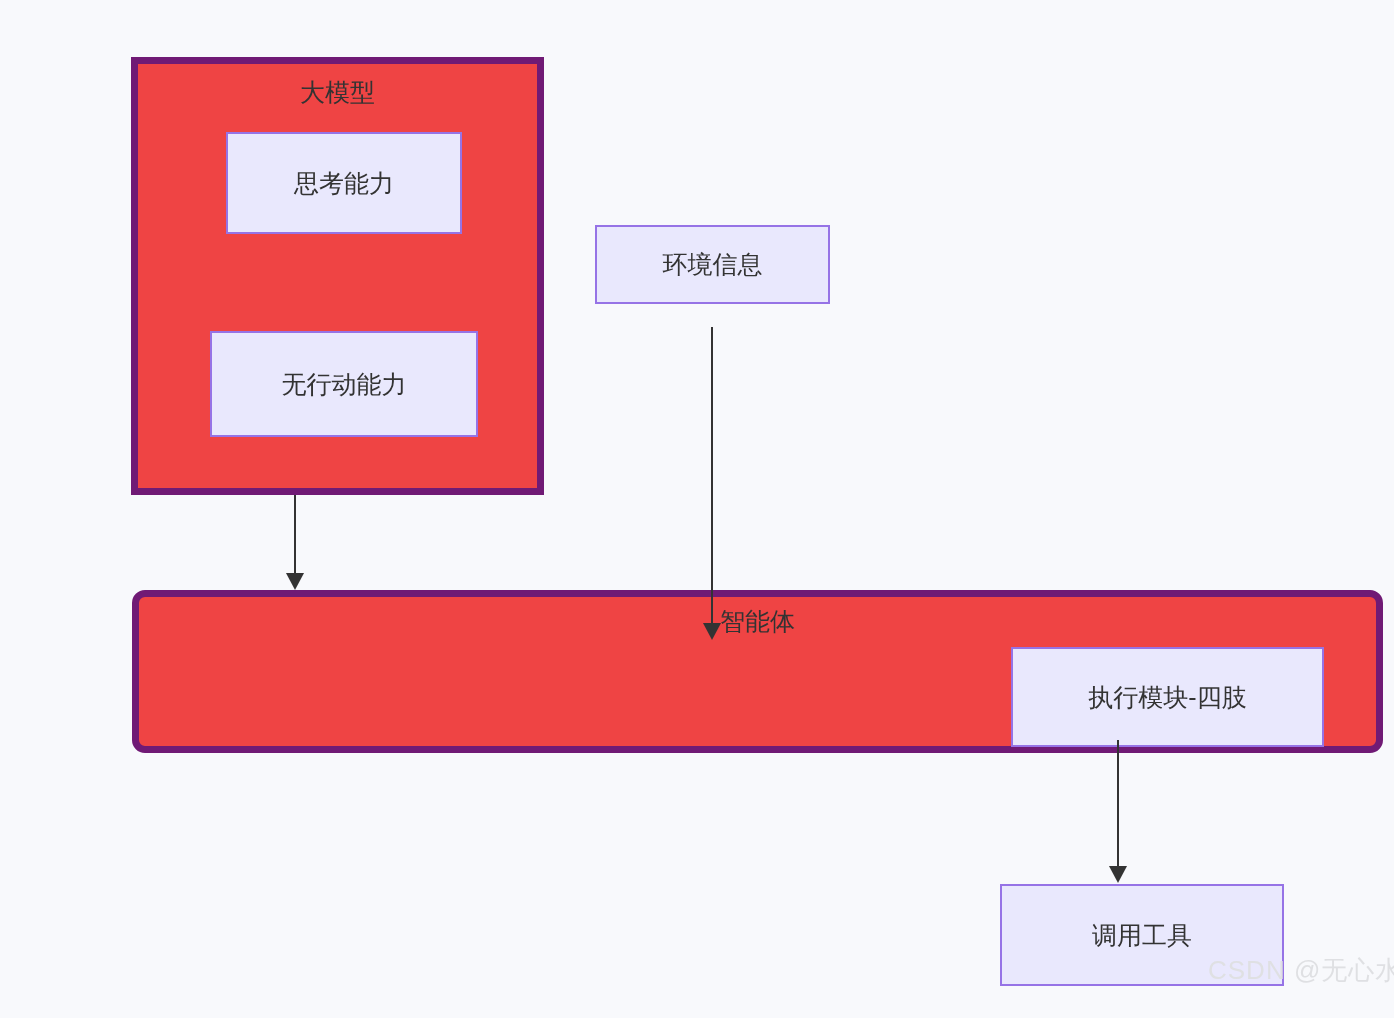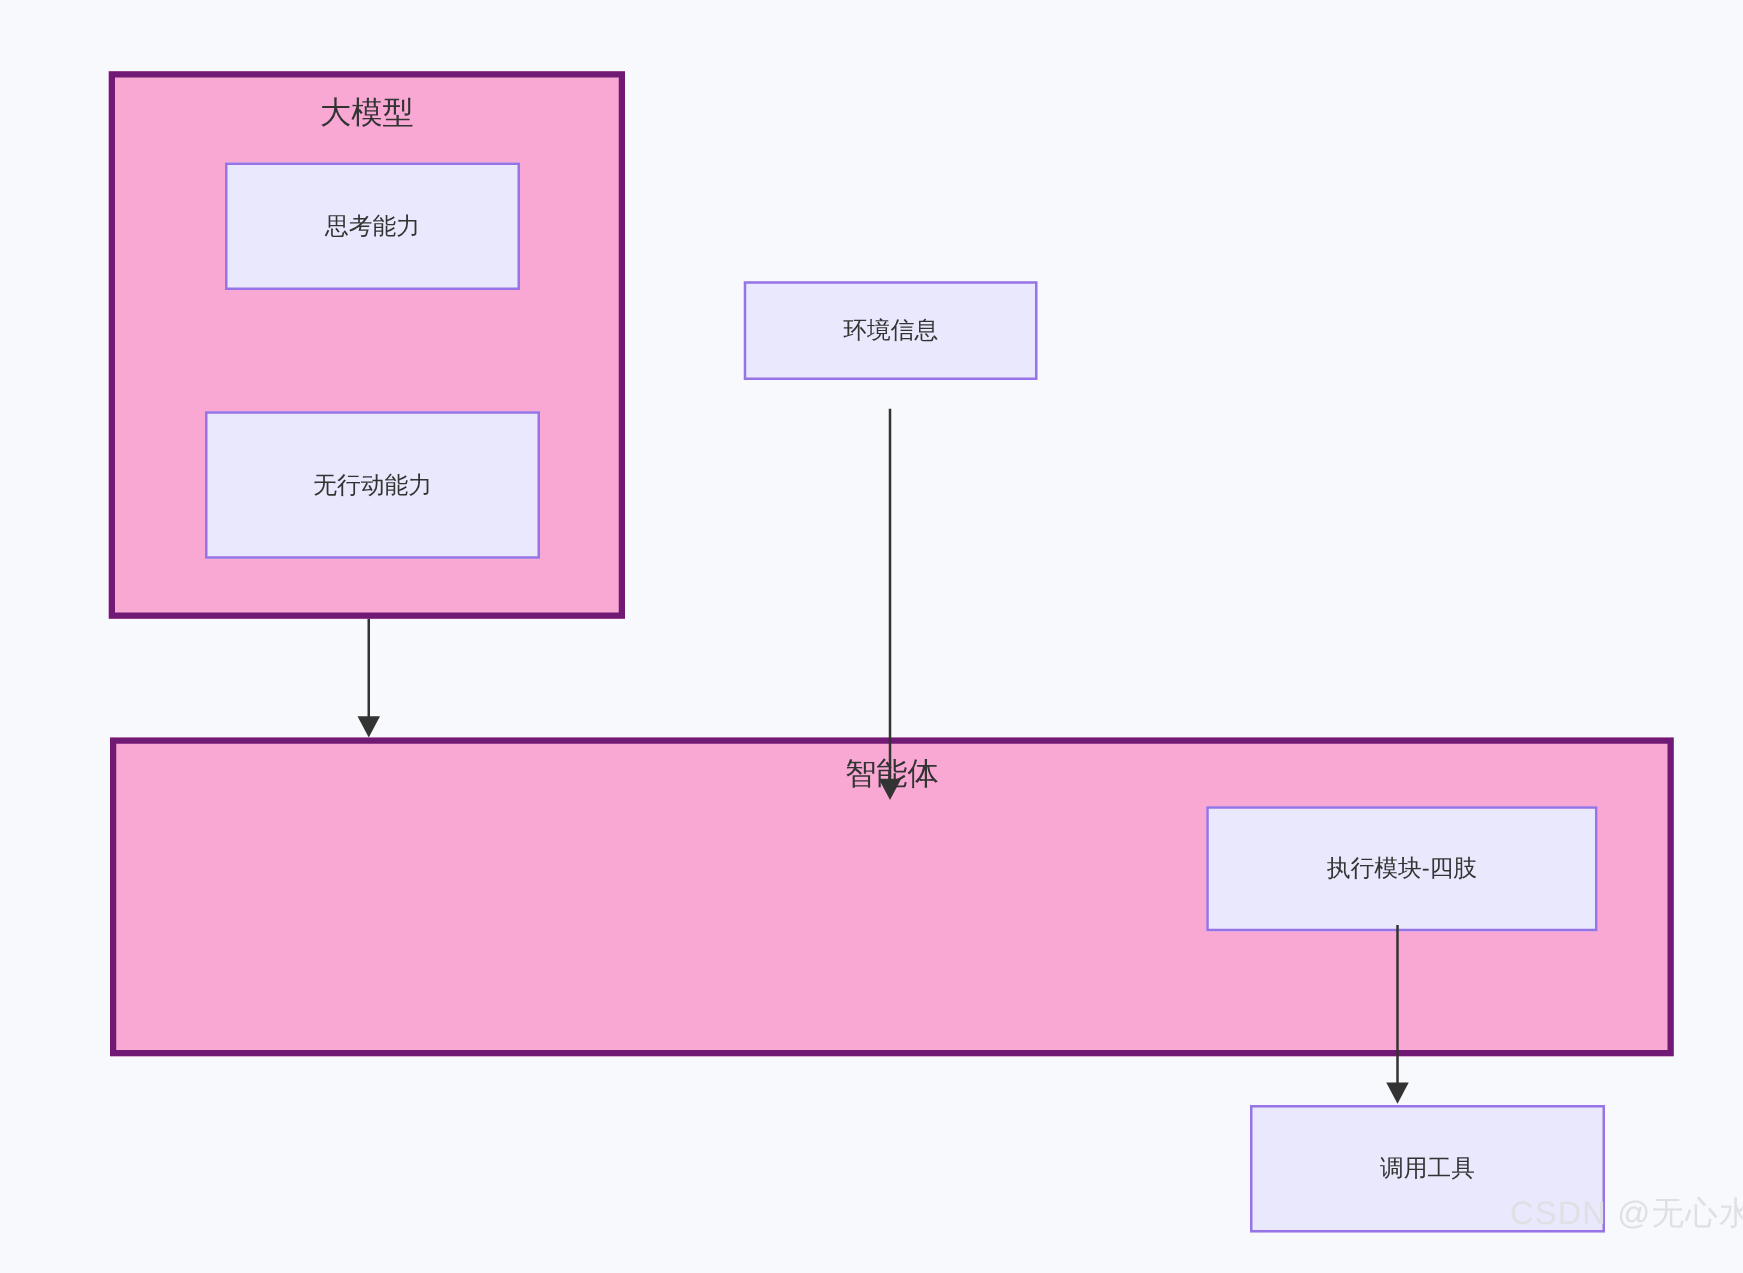--- a/index.html
+++ b/index.html
@@ -19,23 +19,24 @@
     position: absolute;
     left: 0; top: 0;
     width: 1394px;
     height: 1018px;
     background: #f8f9fc;
   }
 
   
   .group {
     position: absolute;
-    background: #f9a8d4;
-    border: 5px solid #701a75;
+    background: #ef4444;
+    border: 7px solid #701a75;
     box-sizing: border-box;
+    margin-left: 44px;
   }
   .group > .group-title {
     position: absolute;
     left: 0;
     right: 0;
     text-align: center;
     color: #333333;
     font-size: 25px;
     line-height: 30px;
     white-space: nowrap;
@@ -44,21 +45,21 @@
   
   .node {
     position: absolute;
     background: #e9e8fd;
     border: 2px solid #9673e6;
     box-sizing: border-box;
     display: flex;
     align-items: center;
     justify-content: center;
     color: #333333;
-    font-size: 19px;
+    font-size: 25px;
     line-height: 1;
     white-space: nowrap;
   }
 
   
   .edge-line {
     position: absolute;
     background: #333333;
     width: 2px;
   }
@@ -85,26 +86,26 @@
 </head>
 <body>
 
 <div id="canvas">
 
   <div class="group" style="left:87px; top:57px; width:413px; height:438px;">
     <div class="group-title" style="top:13px;">大模型</div>
 
     <div class="node" style="left:88px; top:68px; width:236px; height:102px;">思考能力</div>
 
-    <div class="node" style="left:72px; top:267px; width:268px; height:118px;">无行动能力</div>
+    <div class="node" style="left:72px; top:267px; width:268px; height:106px;">无行动能力</div>
   </div>
 
   <div class="node" style="left:595px; top:225px; width:235px; height:79px;">环境信息</div>
 
-  <div class="group" style="left:88px; top:590px; width:1251px; height:255px;">
+  <div class="group" style="left:88px; top:590px; width:1251px; height:163px;border-radius:13px;">
     <div class="group-title" style="top:9px;">智能体</div>
 
 
 
     <div class="node" style="left:872px; top:50px; width:313px; height:100px;">执行模块-四肢</div>
   </div>
 
   <div class="node" style="left:1000px; top:884px; width:284px; height:102px;">调用工具</div>
 
   <div>

